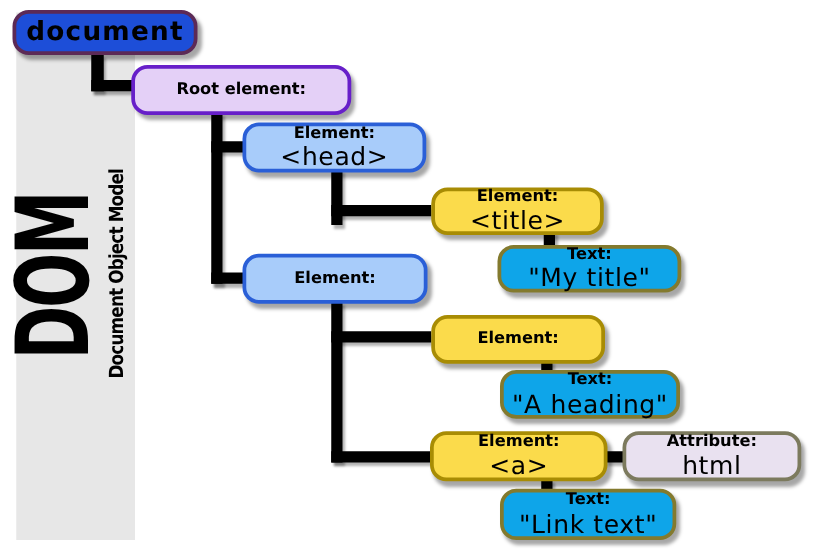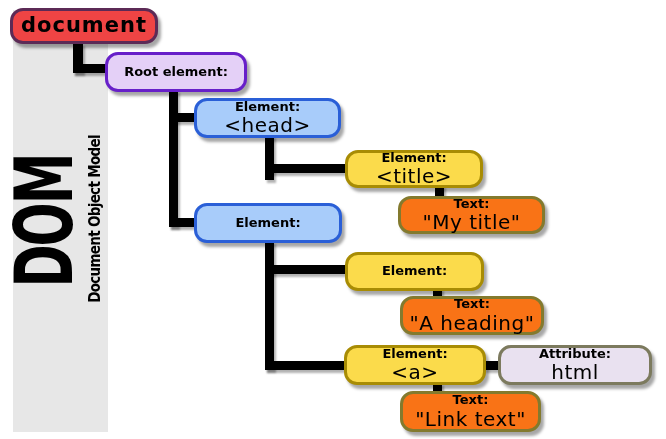--- a/index.html
+++ b/index.html
@@ -61,25 +61,25 @@
     align-items: center;
     justify-content: center;
     line-height: 1.12;
     z-index: 2;
     box-shadow: 3px 4px 3px rgba(0,0,0,0.35);
     padding: 1px 2px;
   }
   .node .lbl { font-size: 13px; font-weight: bold; }
   .node .tag { font-size: 20px; letter-spacing: 0.5px; }
   .node.single .tag { font-size: 21px; font-weight: bold; letter-spacing: 1px; }
-  .pink   { background: #ef4444; border-color: #5C2A56; }
+  .pink   { background: #1d4ed8; border-color: #5C2A56; }
   .purple { background: #E4D0F7; border-color: #671FC9; }
   .blue   { background: #A8CCFA; border-color: #2A5FD7; }
   .yellow { background: #FBDB4B; border-color: #A88C04; }
-  .tan    { background: #f97316; border-color: #837A2E; }
+  .tan    { background: #0ea5e9; border-color: #837A2E; }
   .lav    { background: #E9E1F0; border-color: #7C7A5E; }
 </style>
 </head>
 <body>
 
 <div class="stage">
 
   <div class="graybar"></div>
   <div class="rot-box rot-big">
     <span>DOM</span>
@@ -100,21 +100,21 @@
   <div class="conn" style="left:265px; top:265px; width:80px; height:9px;"></div>
   <div class="conn" style="left:265px; top:361px; width:80px; height:9px;"></div>
   <div class="conn" style="left:433px; top:288px; width:9px; height:11px;"></div>
   <div class="conn" style="left:433px; top:383px; width:9px; height:11px;"></div>
   <div class="conn" style="left:484px; top:361px; width:17px; height:9px;"></div>
 
   <div class="node pink single" style="left:10px; top:8px; width:148px; height:36px;">
     <div class="tag">document</div>
   </div>
 
-  <div class="node purple" style="left:105px; top:52px; width:142px; height:40px;">
+  <div class="node purple" style="left:105px; top:52px; width:176px; height:40px;">
     <div class="lbl">Root element:</div>
   </div>
 
   <div class="node blue" style="left:194px; top:98px; width:147px; height:40px;">
     <div class="lbl">Element:</div>
     <div class="tag">&lt;head&gt;</div>
   </div>
 
   <div class="node yellow" style="left:345px; top:150px; width:138px; height:38px;">
     <div class="lbl">Element:</div>
@@ -137,21 +137,21 @@
   <div class="node tan" style="left:400px; top:296px; width:144px; height:39px;">
     <div class="lbl">Text:</div>
     <div class="tag">"A heading"</div>
   </div>
 
   <div class="node yellow" style="left:344px; top:345px; width:142px; height:40px;">
     <div class="lbl">Element:</div>
     <div class="tag">&lt;a&gt;</div>
   </div>
 
-  <div class="node lav" style="left:498px; top:345px; width:154px; height:40px;">
+  <div class="node lav" style="left:498px; top:345px; width:143px; height:40px;">
     <div class="lbl">Attribute:</div>
     <div class="tag">html</div>
   </div>
 
   <div class="node tan" style="left:400px; top:391px; width:141px; height:41px;">
     <div class="lbl">Text:</div>
     <div class="tag">"Link text"</div>
   </div>
 
 </div>

